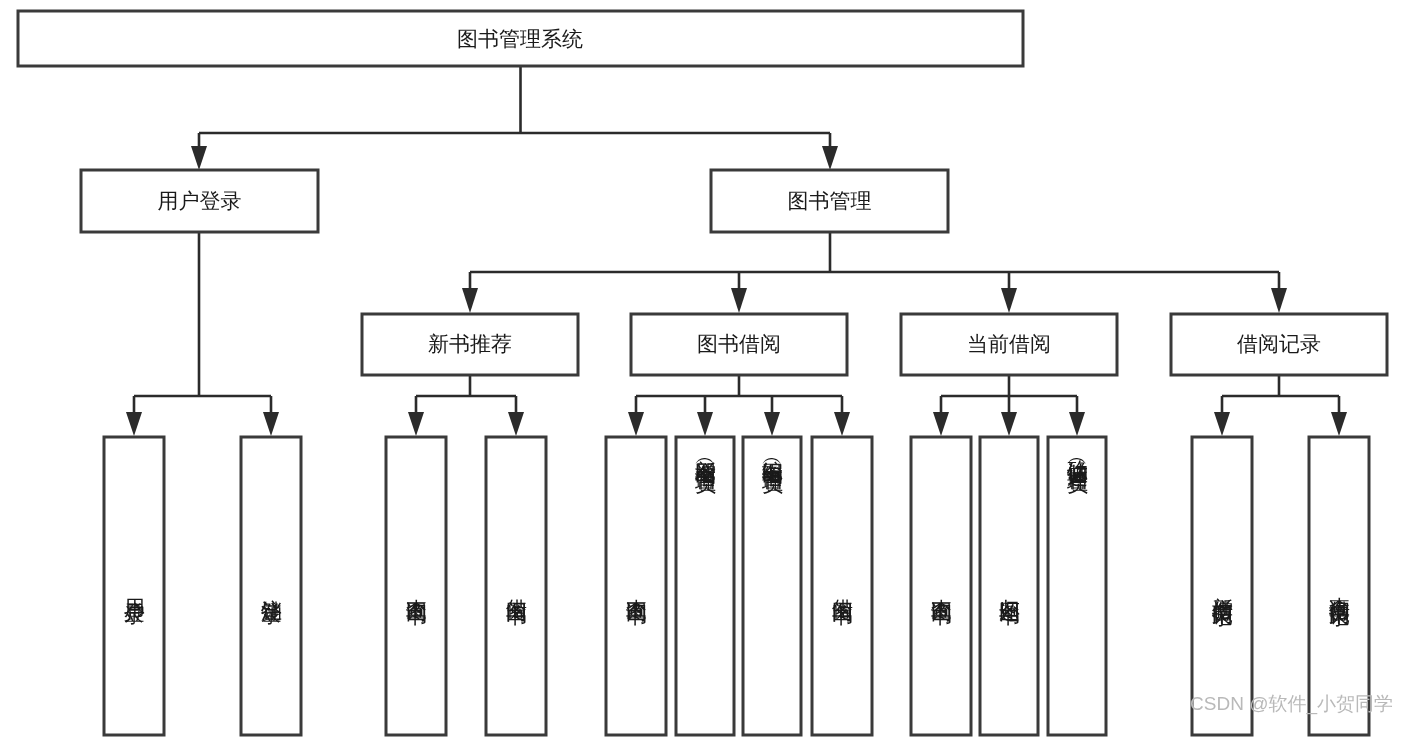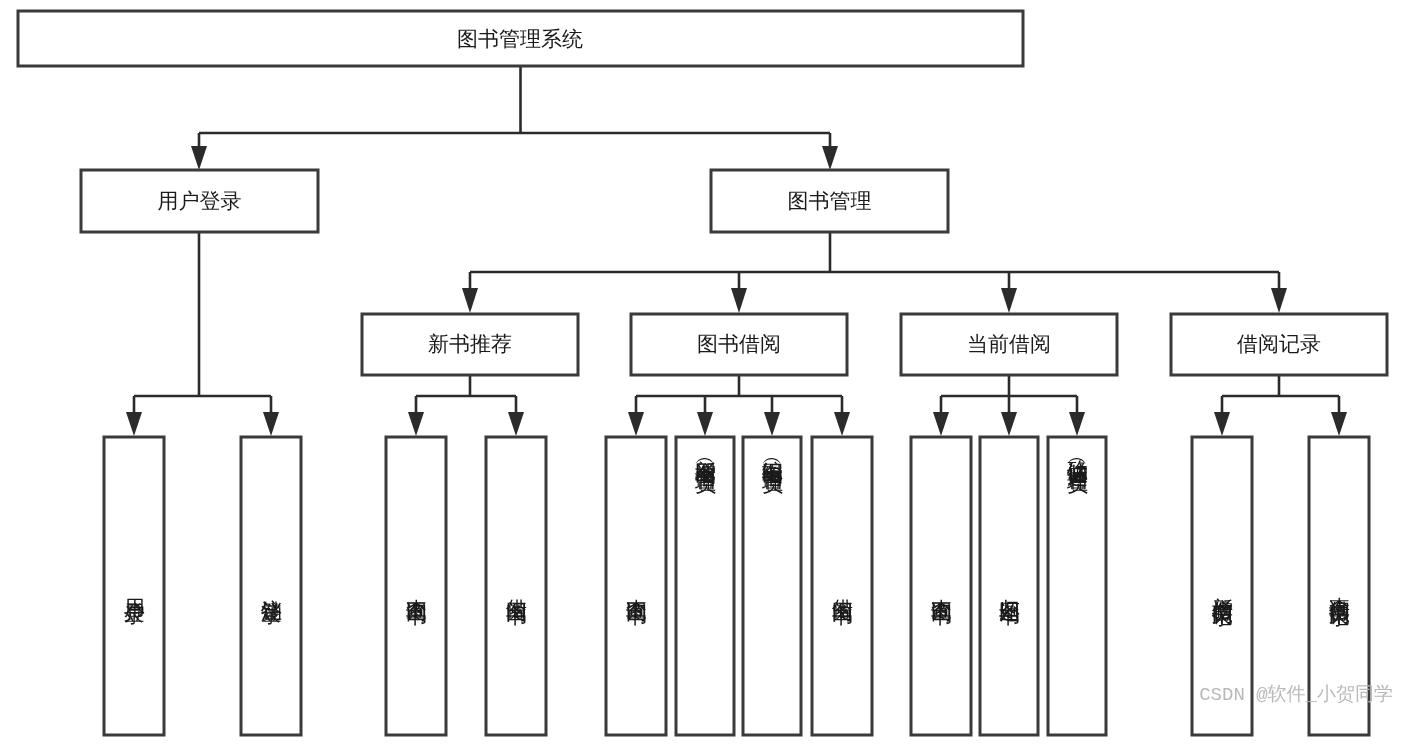--- a/index.html
+++ b/index.html
@@ -63,22 +63,22 @@
     font-size: 21px;
     line-height: 1.18;
     color: #1a1a1a;
     letter-spacing: 2px;
     white-space: nowrap;
     text-align: center;
   }
   .watermark {
     position: absolute;
     right: 12px;
-    bottom: 16px;
-    font-family: Liberation Mono, monospace;
+    bottom: 6px;
+    font-family: Liberation Sans, sans-serif;
     font-size: 19px;
     color: #b9b9b9;
     white-space: nowrap;
     pointer-events: none;
   }
 </style>
 </head>
 <body>
 
 <div id="diagram-root">

